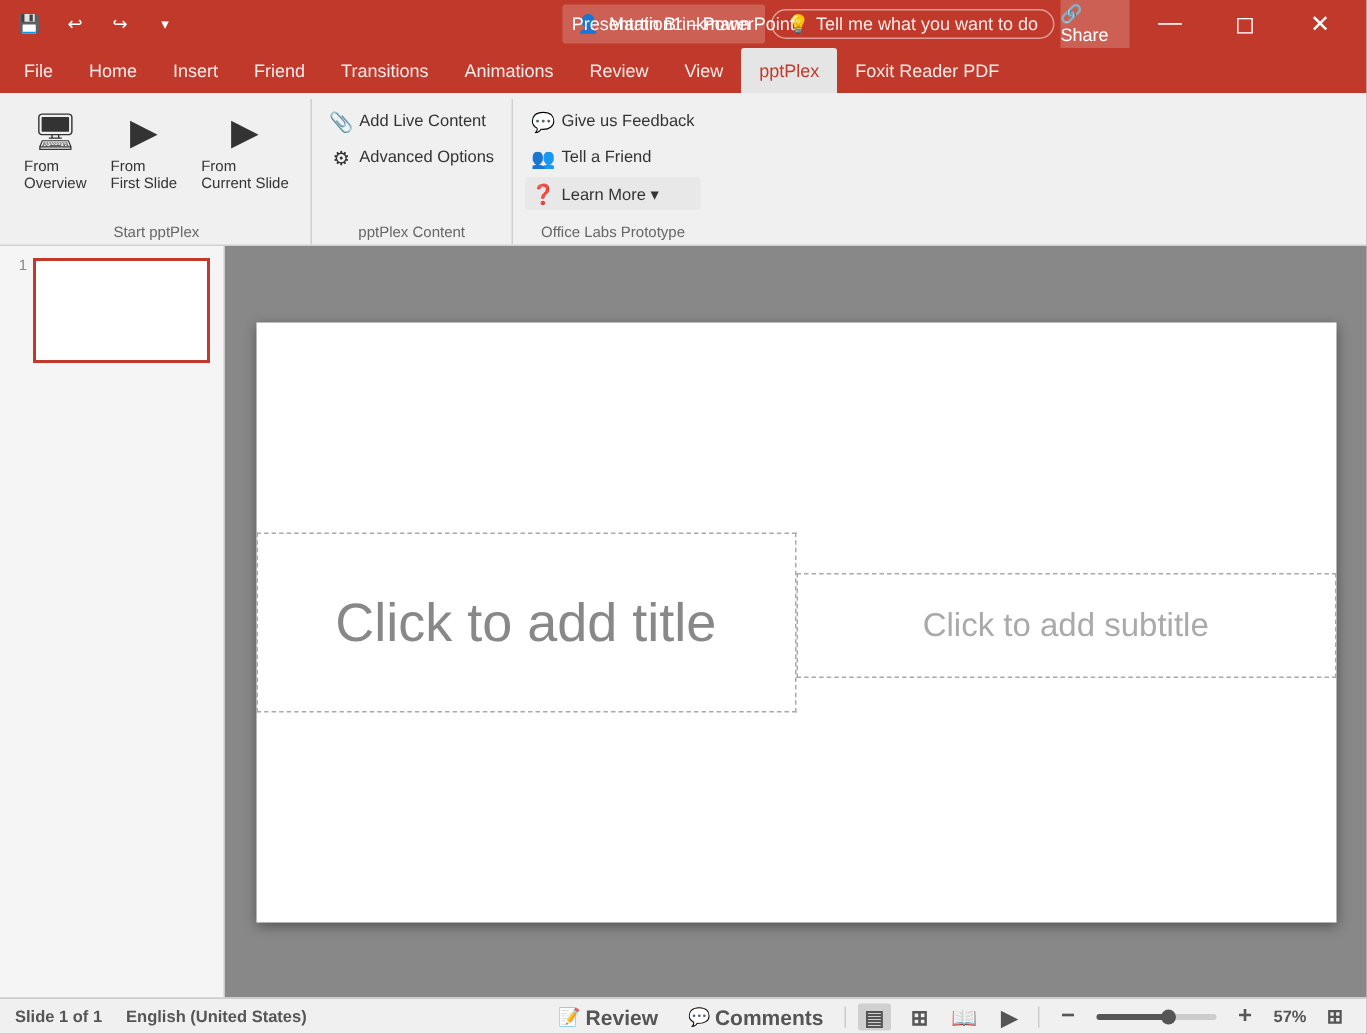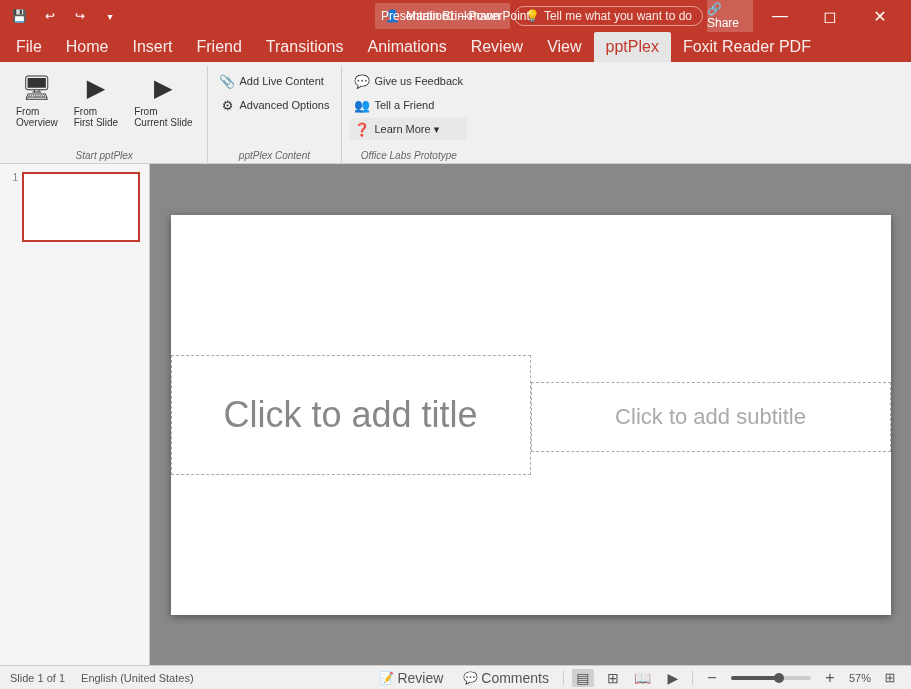--- a/index.html
+++ b/index.html
@@ -25,21 +25,21 @@
     
     .ribbon-tabs {
       height: 30px;
       background: #c0392b;
       display: flex;
       align-items: flex-end;
       padding: 0 4px;
     }
     .ribbon-tab {
       padding: 6px 12px;
-      font-size: 16px;
+      font-size: 12px;
       cursor: pointer;
       color: rgba(255,255,255,0.9);
       border-radius: 2px 2px 0 0;
       height: 100%;
       display: flex;
       align-items: center;
       margin-top: 11px;
     }
     .ribbon-tab.active { background: #e5e5e5; color: #c0392b; font-weight: 500; }
 
@@ -72,21 +72,20 @@
       flex: 1;
       align-items: flex-start;
       padding: 4px 0 2px;
     }
     .ribbon-group-label {
       font-size: 10px;
       color: #666;
       margin-top: auto;
       padding-bottom: 2px;
       text-align: left;
-      font-style: italic;
     }
     .ribbon-btn-large {
       display: flex;
       flex-direction: column;
       align-items: center;
       cursor: pointer;
       padding: 2px 6px;
       border-radius: 2px;
       font-size: 10px;
       color: #333;
@@ -231,20 +230,21 @@
       height: 24px;
       background: #f0f0f0;
       border-top: 1px solid #ccc;
       display: flex;
       align-items: center;
       padding: 0 10px;
       gap: 16px;
       font-size: 11px;
       color: #555;
       position: relative;
+      font-weight: bold;
     }
     .status-bar-right {
       margin-left: auto;
       display: flex;
       align-items: center;
       gap: 8px;
     }
     .view-btn {
       width: 22px;
       height: 18px;

